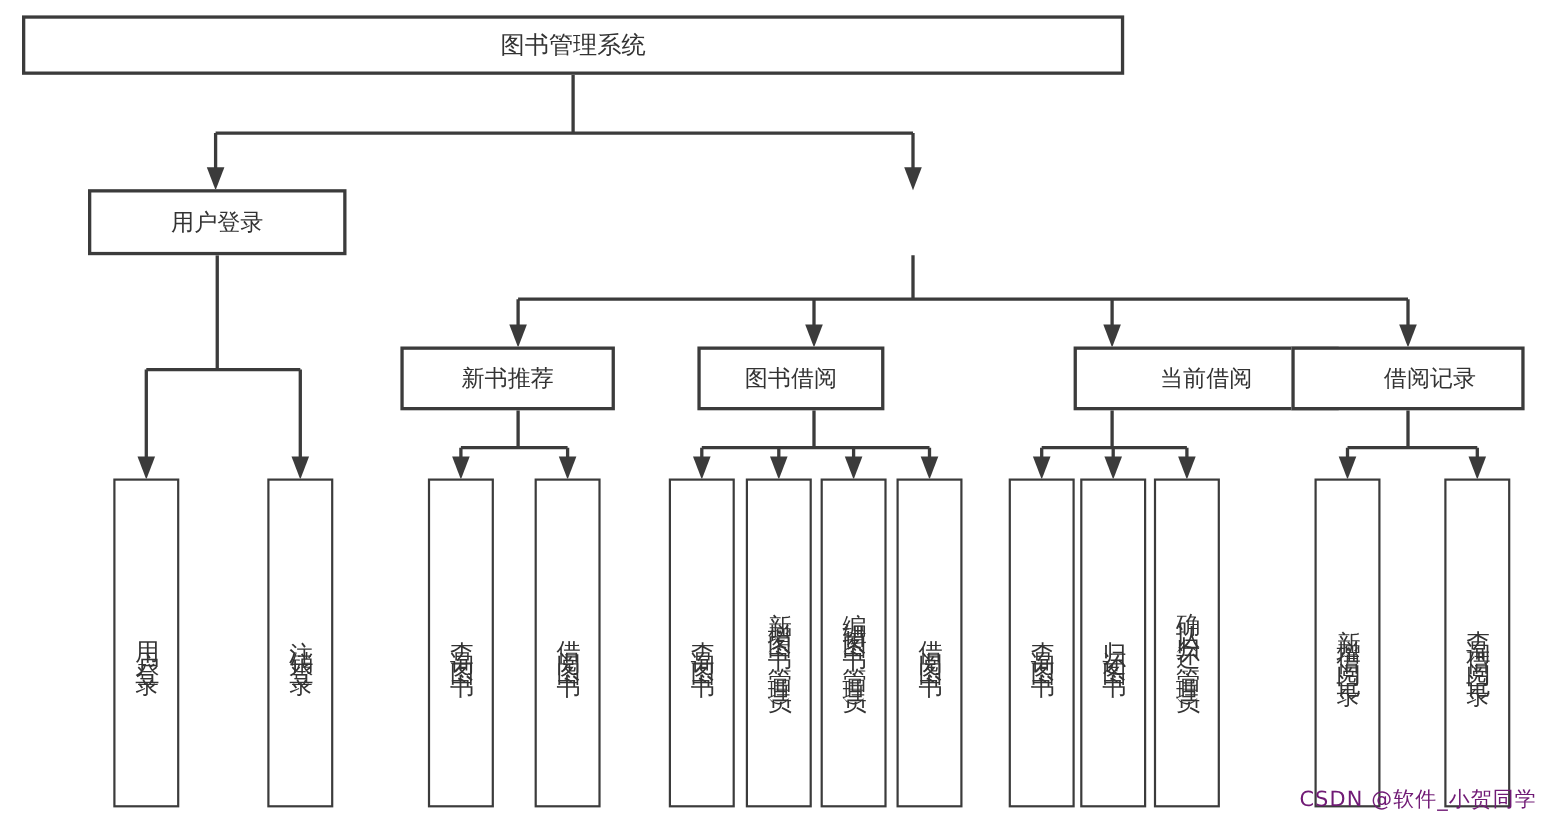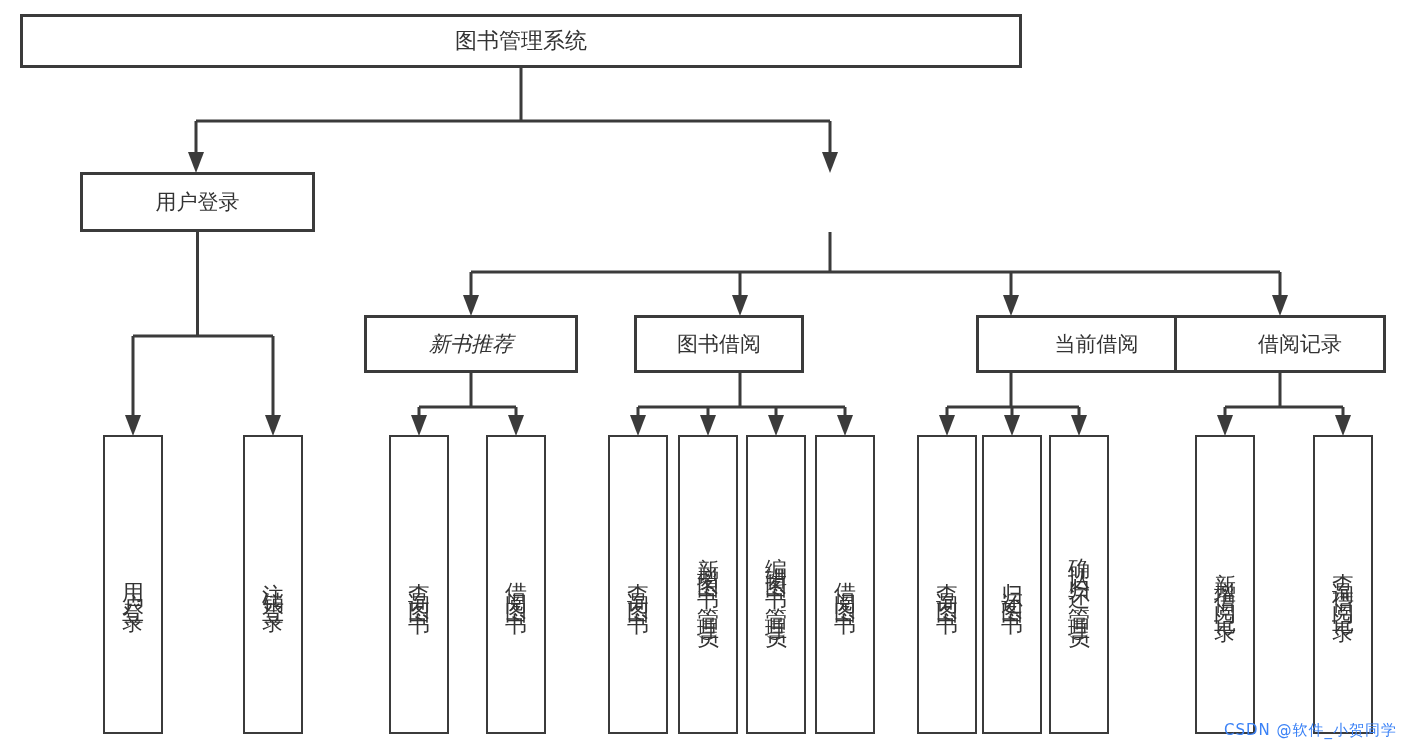--- a/index.html
+++ b/index.html
@@ -35,35 +35,35 @@
   .leaf .vtext{
     writing-mode:vertical-rl;
     letter-spacing:10px;
     line-height:1;
     white-space:nowrap;
   }
   
   .n-user-login{left:80px;width:235px;}
   .n-book-mgmt{left:712px;width:236px;}
   
-  .n-new-book{left:364px;width:214px;font-style:italic;}
+  .n-new-book{left:364px;width:195px;}
   .n-borrow{left:634px;width:170px;}
   .n-current{left:932px;width:241px;margin-left:44px;}
   .n-records{left:1174px;width:212px;padding-left:40px;}
   
   .lf-a1{left:103px;} .lf-a2{left:243px;}
   .lf-b1{left:389px;} .lf-b2{left:486px;}
   .lf-c1{left:608px;} .lf-c2{left:678px;} .lf-c3{left:746px;} .lf-c4{left:815px;}
   .lf-d1{left:917px;} .lf-d2{left:982px;} .lf-d3{left:1049px;}
   .lf-e1{left:1195px;} .lf-e2{left:1313px;}
   .watermark{
     position:absolute;
     right:8px;bottom:7px;
-    font-size:15px;
-    color:#3b82f6;
+    font-size:19px;
+    color:#701a75;
     z-index:3;
     letter-spacing:1px;
   }
 </style>
 </head>
 <body>
 
 <div class="stage">
 
   <svg class="connectors" viewBox="0 0 1405 747" xmlns="http://www.w3.org/2000/svg">

